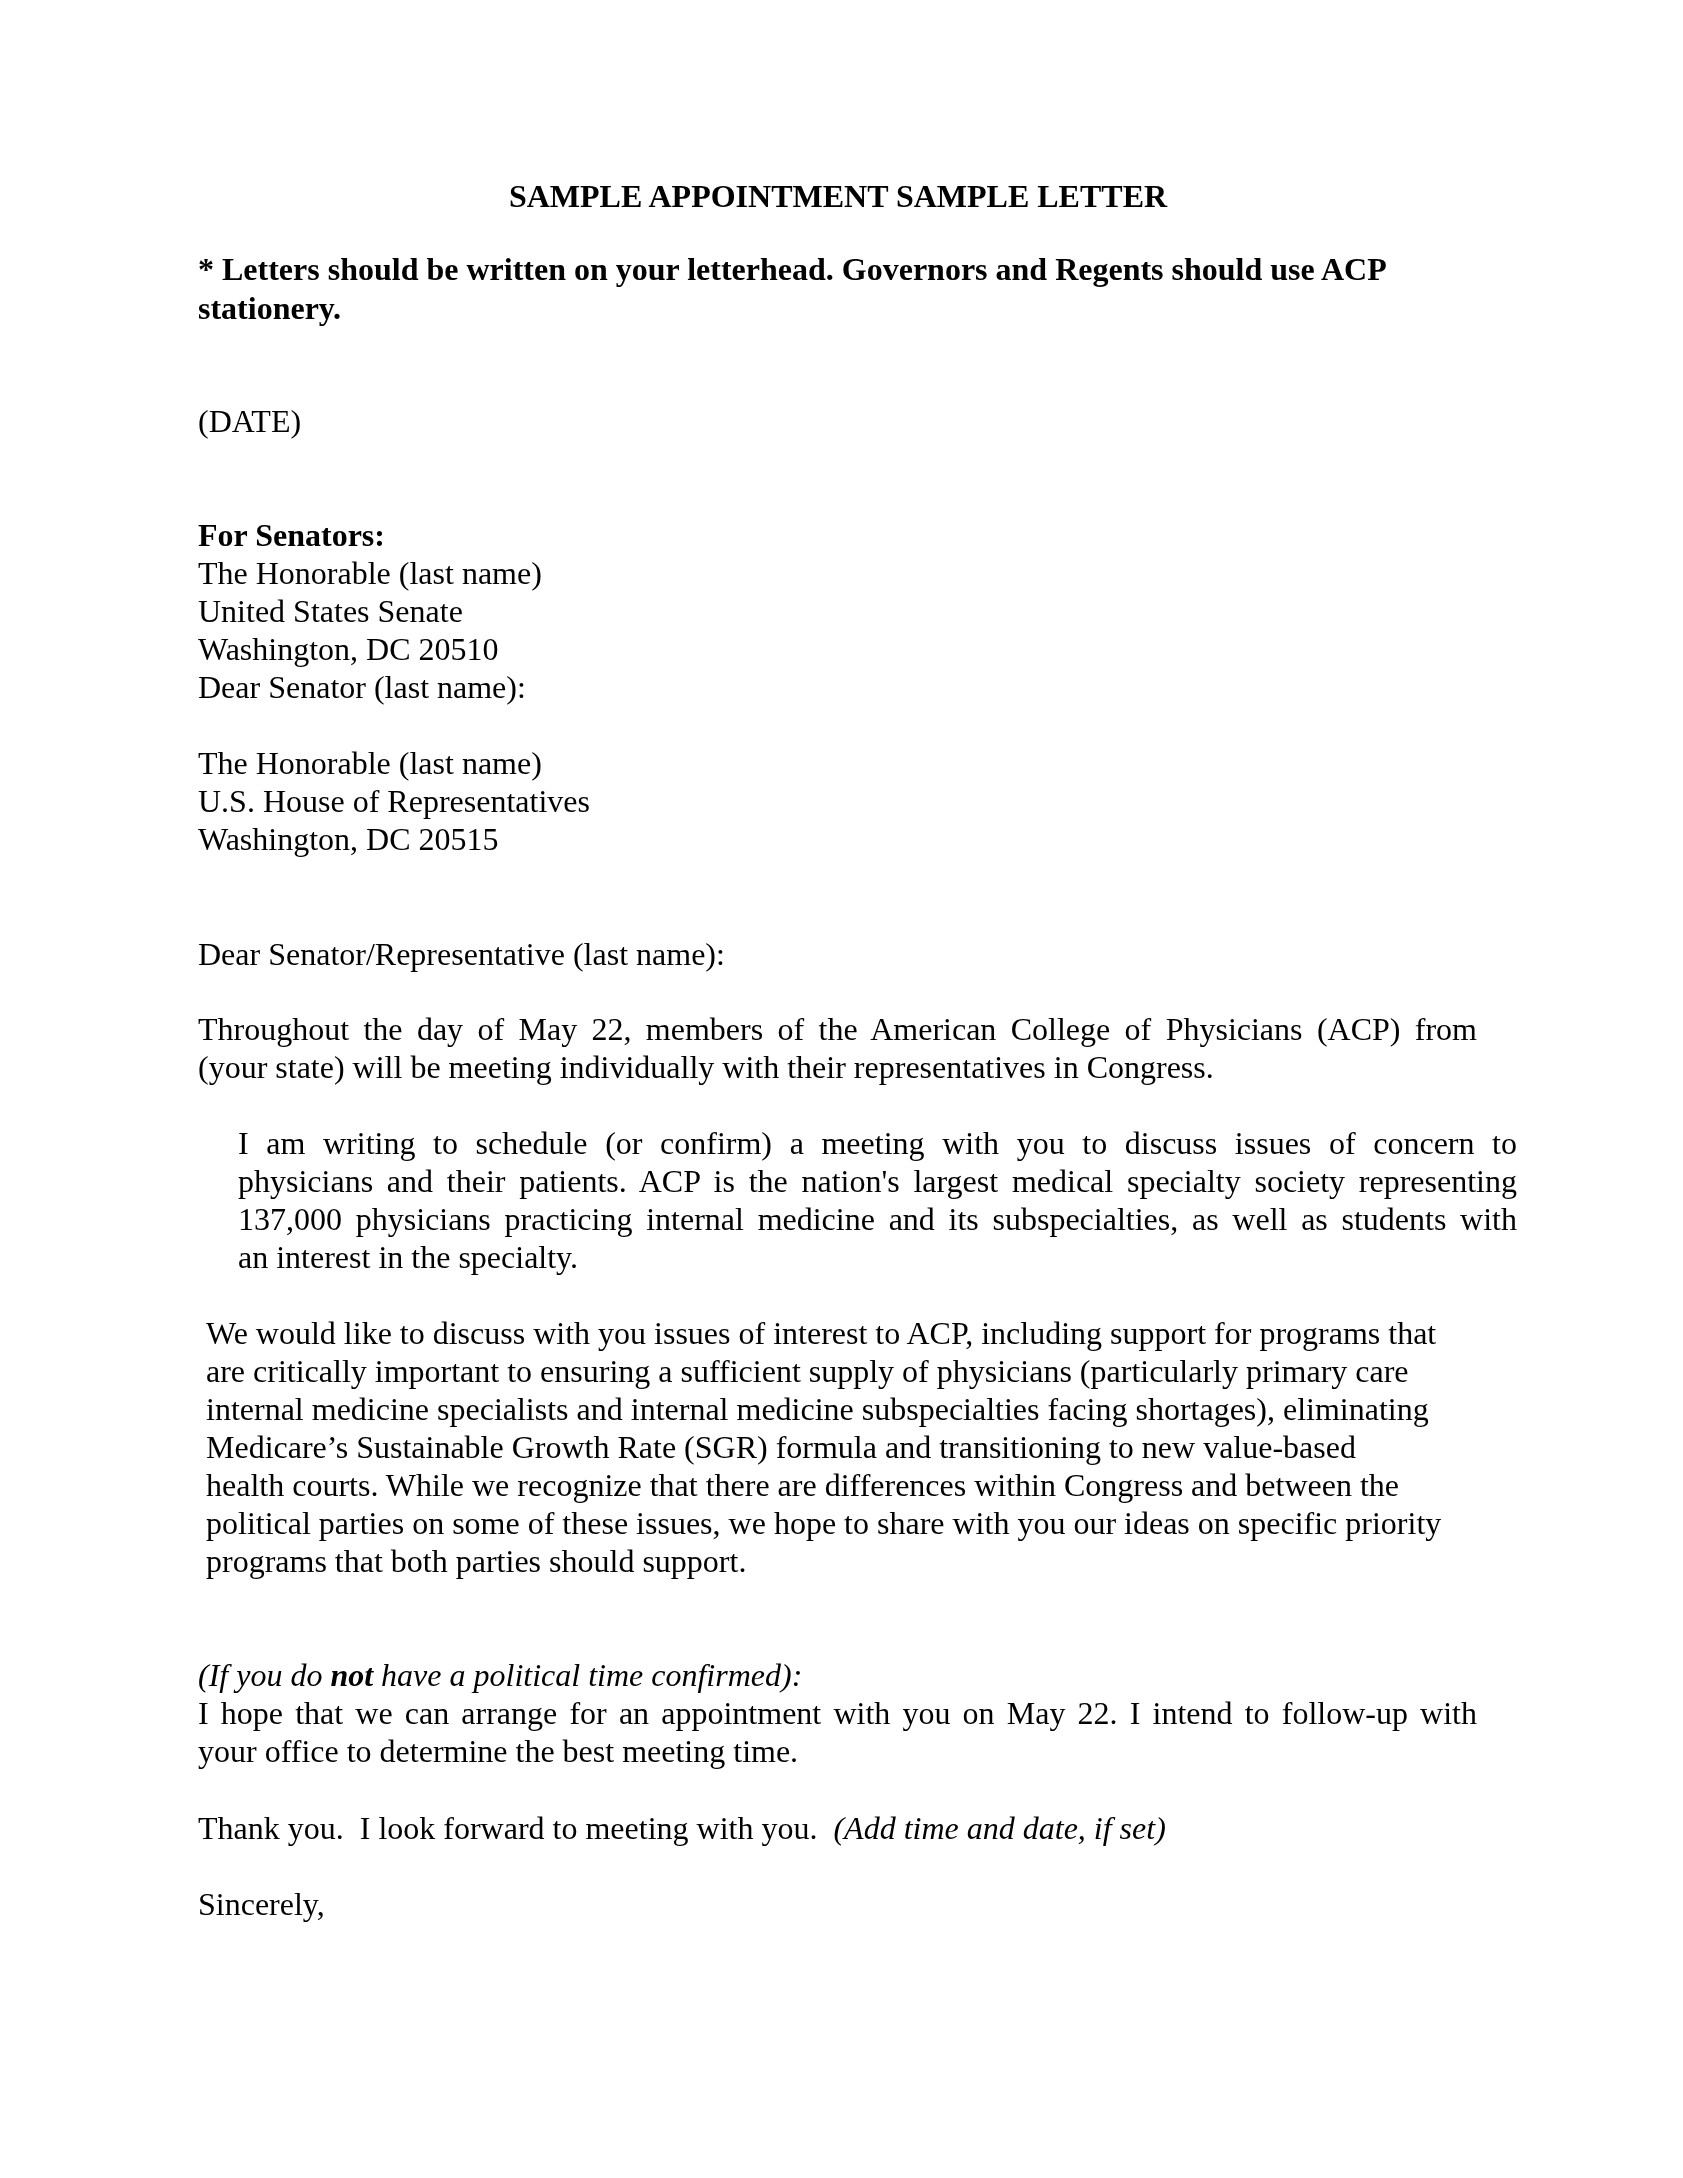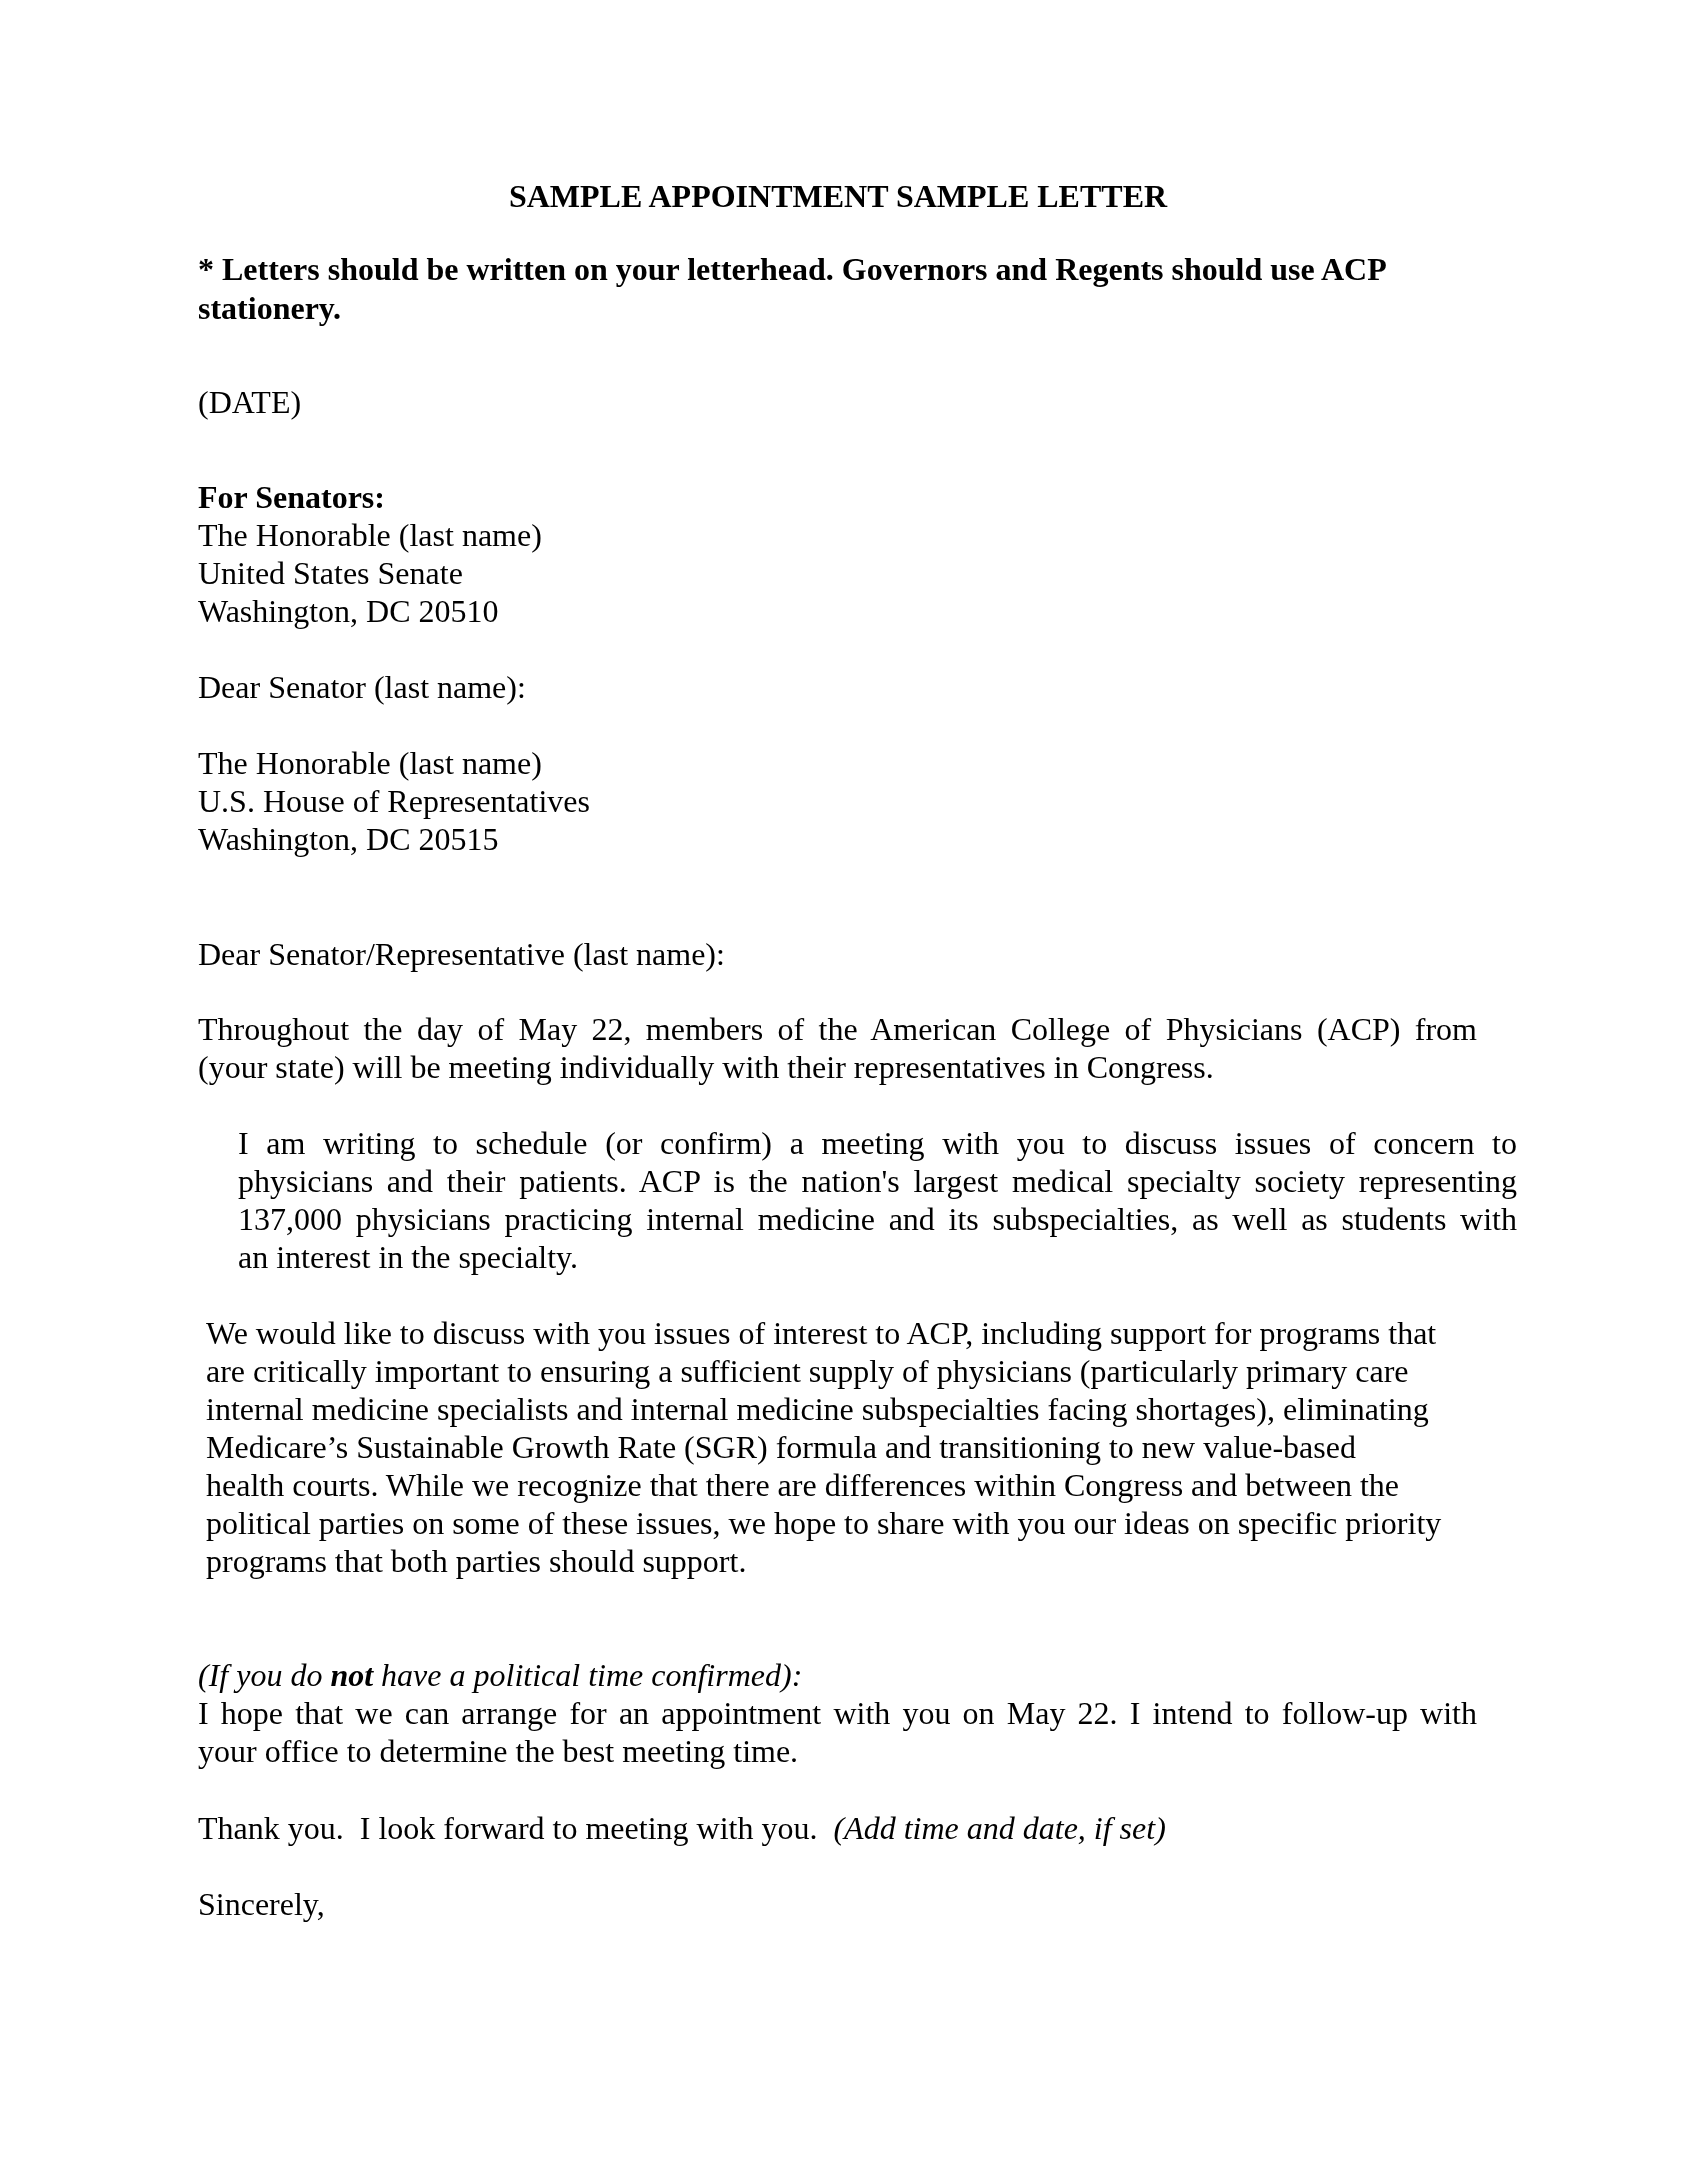--- a/index.html
+++ b/index.html
@@ -43,21 +43,21 @@
       line-height: 39px;
     }
     .note .line { display: block; white-space: nowrap; }
     .block {
       position: absolute;
       left: 0;
       font-size: 32px;
       line-height: 38px;
     }
     .block .line { display: block; white-space: nowrap; }
-    .bold { font-weight: bold; }
+    .bold { font-weight: bold; margin-top: 38px; }
     .italic { font-style: italic; }
     .justify-line {
       display: block;
       width: 1279px;
       text-align: justify;
       text-align-last: justify;
       white-space: normal;
       height: 38px;
       overflow: hidden;
     }
@@ -67,21 +67,21 @@
 
 <div class="page">
 
   <div class="title">SAMPLE APPOINTMENT SAMPLE LETTER</div>
 
   <div class="note">
     <span class="line">* Letters should be written on your letterhead.  Governors and Regents should use ACP</span>
     <span class="line">stationery.</span>
   </div>
 
-  <div class="block" style="top:383px;">
+  <div class="block" style="top:402px;">
     <span class="line">(DATE)</span>
   </div>
 
   <div class="block" style="top:478px;">
     <span class="line bold">For Senators:</span>
     <span class="line">The Honorable (last name)</span>
     <span class="line">United States Senate</span>
     <span class="line">Washington, DC 20510</span>
   </div>
 

